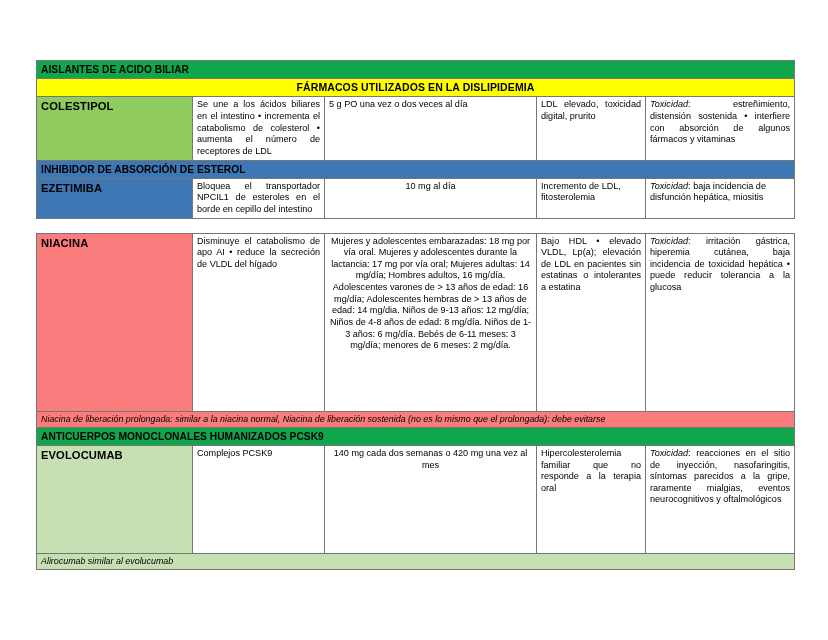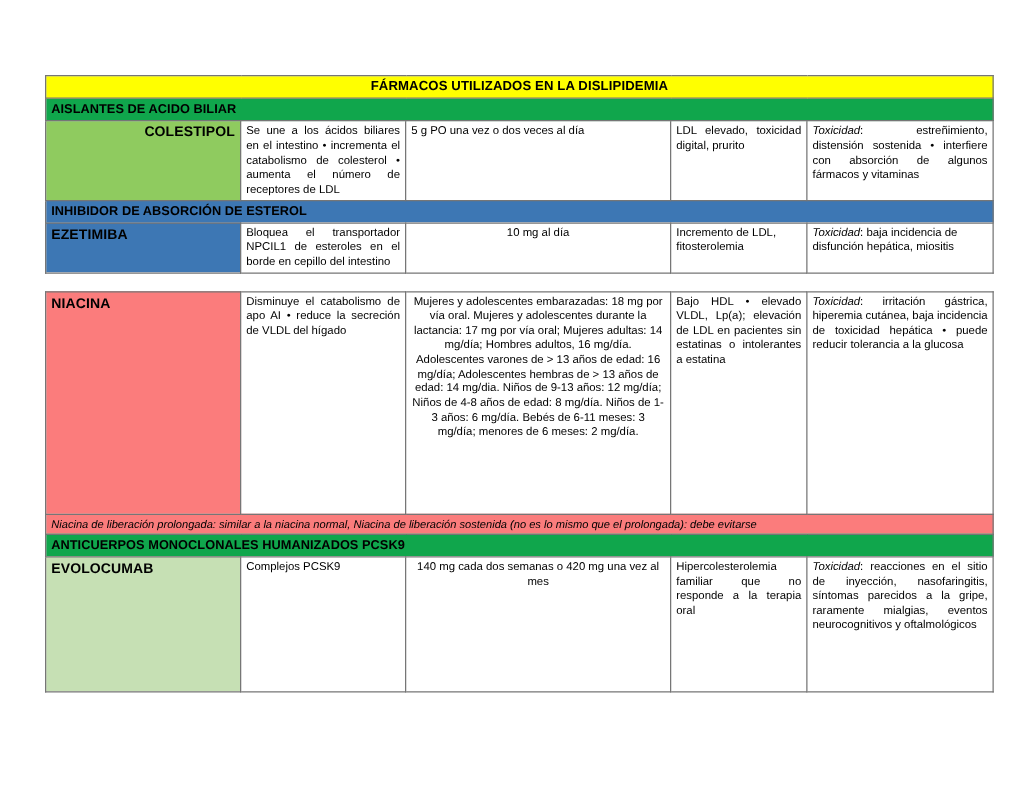--- a/index.html
+++ b/index.html
@@ -73,21 +73,21 @@
     height: 26px;
   }
 
   
   .drug-name {
     font-weight: bold;
     font-size: 11.2px;
     padding: 5px 4px 4px 7px;
     letter-spacing: 0.1px;
   }
-  .bg-green  { background: #8FCB5F; text-align: right; }
+  .bg-green  { background: #8FCB5F; }
   .bg-blue   { background: #3D77B4; }
   .bg-red    { background: #FB7C7C; }
   .bg-lgreen { background: #C6E0B4; }
 
   
   .cell {
     background: #ffffff;
     font-size: 9.1px;
     padding: 3px 4px 3px 5px;
   }
@@ -131,25 +131,25 @@
     <colgroup>
       <col style="width:156px">
       <col style="width:132px">
       <col style="width:212px">
       <col style="width:109px">
       <col style="width:149px">
     </colgroup>
 
     <tbody>
         <tr>
+      <td class="band band-green" colspan="5">AISLANTES DE ACIDO BILIAR</td>
+    </tr>
+
+    <tr>
       <td class="title-band" colspan="5">FÁRMACOS UTILIZADOS EN LA DISLIPIDEMIA</td>
-    </tr>
-
-    <tr>
-      <td class="band band-green" colspan="5">AISLANTES DE ACIDO BILIAR</td>
     </tr>
 
 
     <tr style="height: 60px;">
       <td class="drug-name bg-green">COLESTIPOL</td>
       <td class="cell just">Se une a los ácidos biliares en el intestino • incrementa el catabolismo de colesterol • aumenta el número de receptores de LDL</td>
       <td class="cell left">5 g PO una vez o dos veces al día</td>
       <td class="cell just">LDL elevado, toxicidad digital, prurito</td>
       <td class="cell just"><span class="tox">Toxicidad</span><span>: estreñimiento, distensión sostenida • interfiere con absorción de algunos fármacos y vitaminas</span></td>
     </tr>
@@ -192,16 +192,19 @@
     </tr>
 
     <tr style="height: 108px;">
       <td class="drug-name bg-lgreen">EVOLOCUMAB</td>
       <td class="cell left">Complejos PCSK9</td>
       <td class="cell center">140 mg cada dos semanas o 420 mg una vez al mes</td>
       <td class="cell just">Hipercolesterolemia familiar que no responde a la terapia oral</td>
       <td class="cell just"><span class="tox">Toxicidad</span><span>: reacciones en el sitio de inyección, nasofaringitis, síntomas parecidos a la gripe, raramente mialgias, eventos neurocognitivos y oftalmológicos</span></td>
     </tr>
 
+    <tr>
+      <td class="note note-lgreen" colspan="5">Alirocumab similar al evolucumab</td>
+    </tr>
 
   </tbody>
     </table>
 </div>
 
 </body></html>

